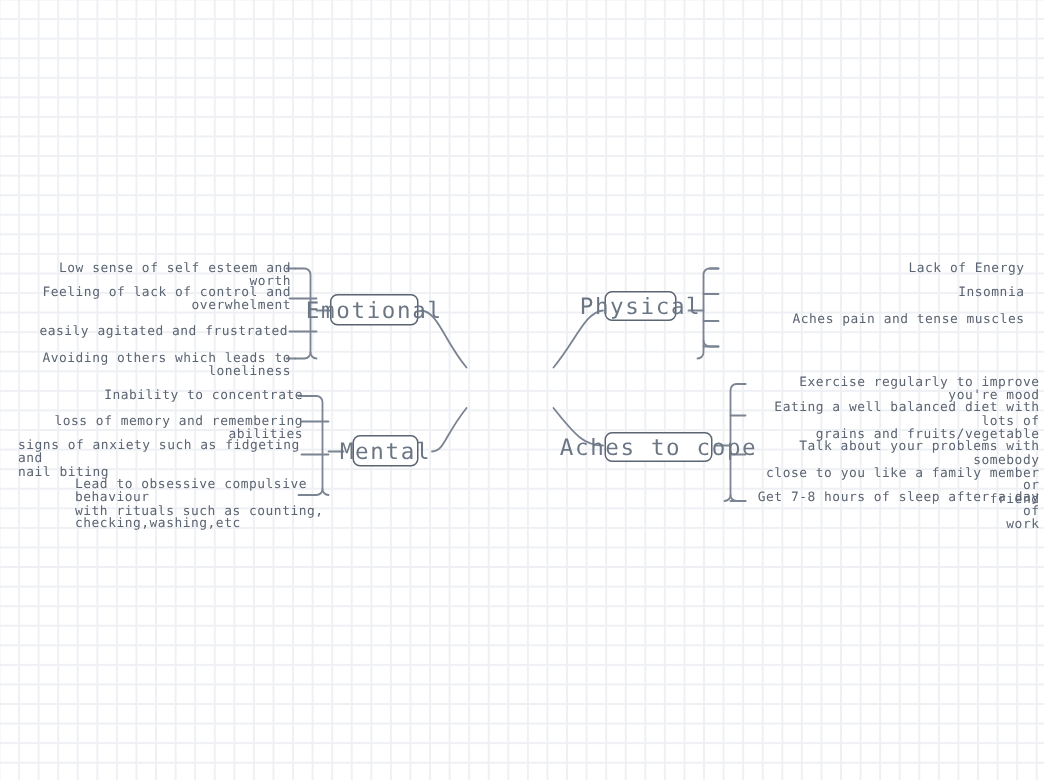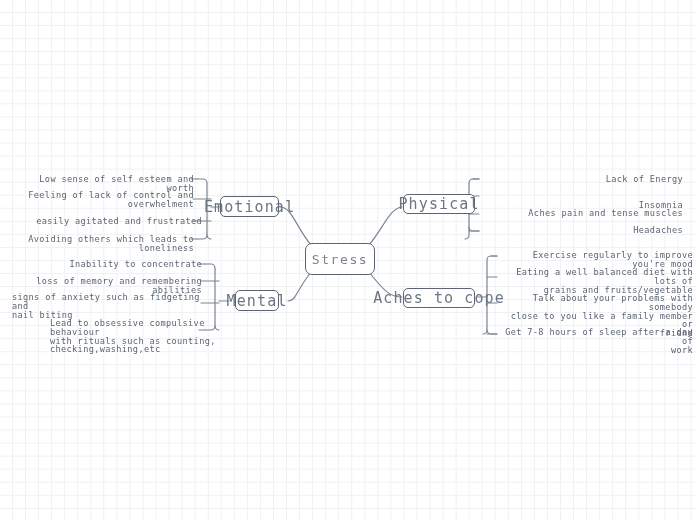--- a/index.html
+++ b/index.html
@@ -107,48 +107,46 @@
       <path d="M497,256 h-6 a4,4 0 0 0 -4,4 v70 a4,4 0 0 1 -4,4 h0"></path>
       <path d="M487,297 h-10"></path>
       <path d="M497,334 h-6 a4,4 0 0 1 -4,-4"></path>
       <path d="M497,256 h-6"></path>
       <path d="M487,277 h10"></path>
       <path d="M487,303 h10"></path>
       <path d="M487,334 h10"></path>
     </g>
   </svg>
 
-  <div class="node central" style="left:305px; top:243px; width:70px; height:32px;">Stress</div>
 
   <div class="node" style="left:220px; top:196px; width:59px; height:21px;">Emotional</div>
 
   <div class="node" style="left:235px; top:290px; width:44px; height:21px;">Mental</div>
 
-  <div class="node" style="left:403px; top:194px; width:72px; height:20px;">Physical</div>
+  <div class="node" style="left:403px; top:194px; width:48px; height:20px;">Physical</div>
 
   <div class="node" style="left:403px; top:288px; width:72px; height:20px;">Aches to cope</div>
 
   <div class="leaf left" style="left:10px; top:175px; width:184px;">Low sense of self esteem and worth</div>
   <div class="leaf left" style="left:10px; top:191px; width:184px; text-align:right;">Feeling of lack of control and
 overwhelment</div>
-  <div class="leaf left" style="left:18px; top:217px; width:184px;">easily agitated and frustrated</div>
+  <div class="leaf left" style="left:8px; top:217px; width:184px;">easily agitated and frustrated</div>
   <div class="leaf left" style="left:10px; top:235px; width:184px;">Avoiding others which leads to loneliness</div>
 
   <div class="leaf left" style="left:12px; top:260px; width:190px;">Inability to concentrate</div>
   <div class="leaf left" style="left:12px; top:277px; width:190px;">loss of memory and remembering abilities</div>
   <div class="leaf left" style="left:12px; top:293px; width:190px; text-align:left;">signs of anxiety such as fidgeting and
 nail biting</div>
   <div class="leaf left" style="left:12px; top:319px; width:190px; text-align:left;padding-left:38px;">Lead to obsessive compulsive behaviour
 with rituals such as counting,
 checking,washing,etc</div>
 
   <div class="leaf right" style="left:483px; top:175px; width:200px;">Lack of Energy</div>
-  <div class="leaf right" style="left:483px; top:201px; width:200px;">Insomnia</div>
+  <div class="leaf right" style="left:483px; top:191px; width:200px;">Insomnia</div>
   <div class="leaf right" style="left:483px; top:209px; width:200px;">Aches pain and tense muscles</div>
-  <div class="leaf right" style="left:483px; top:226px; width:200px;">Headaches</div>
 
   <div class="leaf right" style="left:501px; top:251px; width:192px;">Exercise regularly to improve you're mood</div>
   <div class="leaf right" style="left:501px; top:268px; width:192px;">Eating a well balanced diet with lots of
 grains and fruits/vegetable</div>
   <div class="leaf right" style="left:501px; top:294px; width:192px;">Talk about your problems with somebody
 close to you like a family member or
 friend</div>
   <div class="leaf right" style="left:501px; top:328px; width:192px;">Get 7-8 hours of sleep after a day of
 work</div>
 

